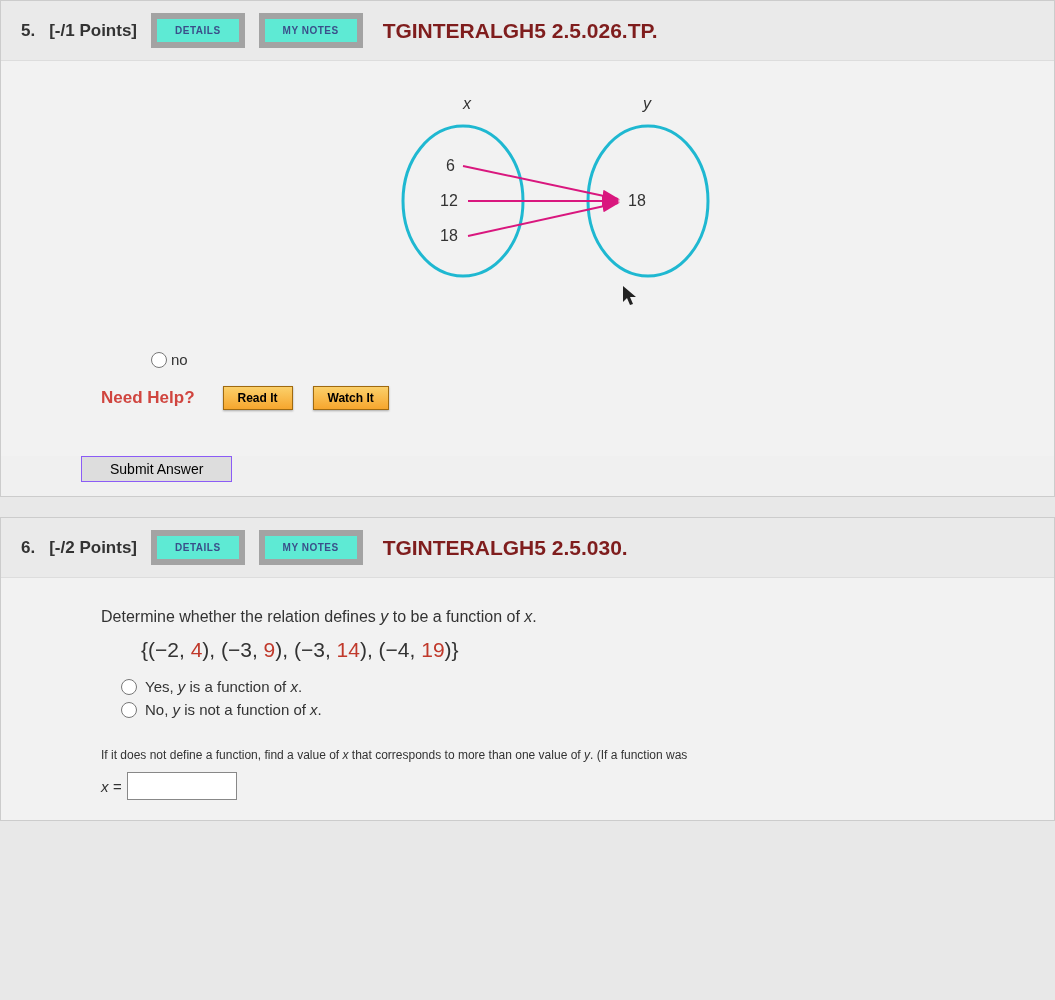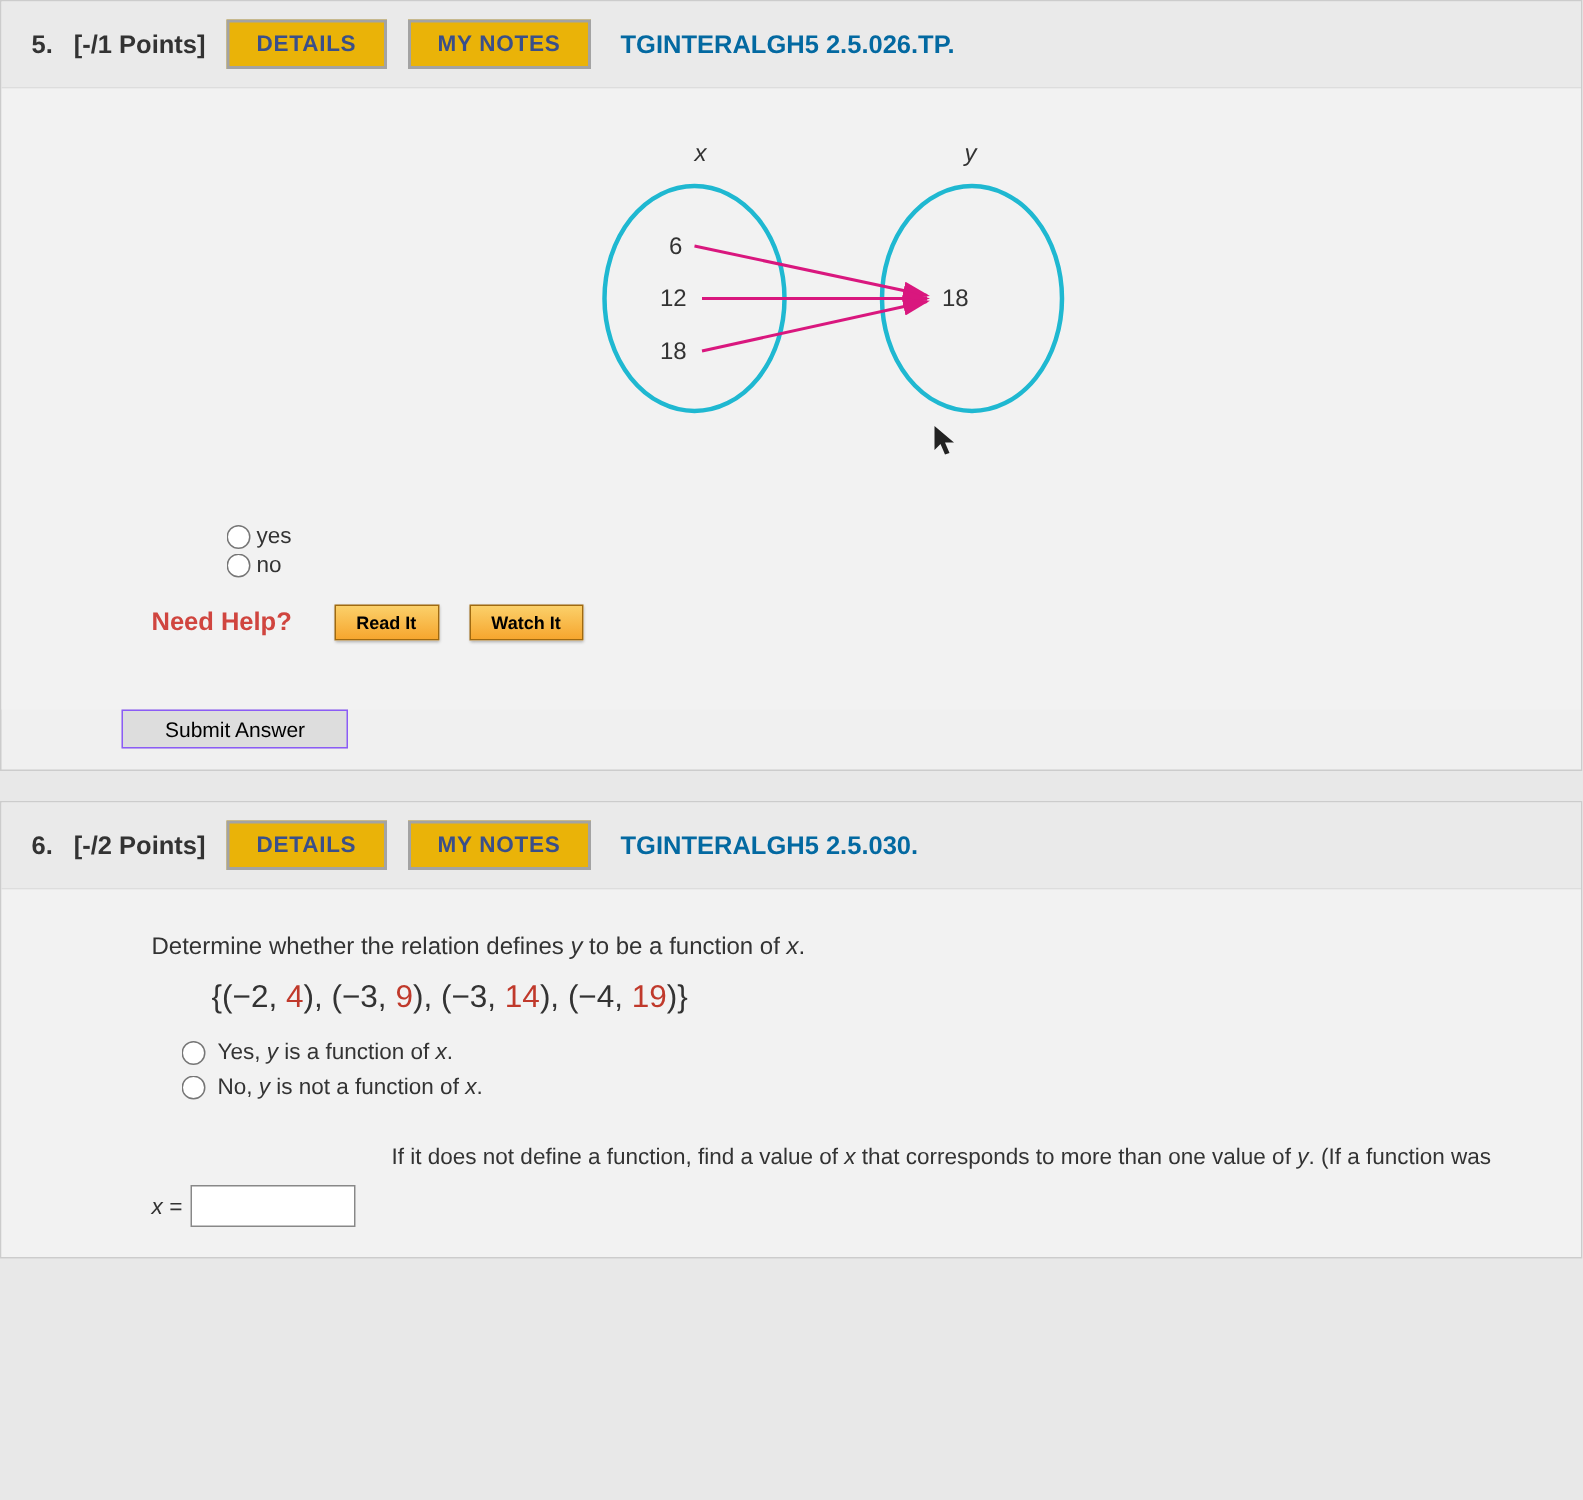--- a/index.html
+++ b/index.html
@@ -19,30 +19,30 @@
     padding: 12px 20px;
     display: flex;
     align-items: center;
     gap: 14px;
     border-bottom: 1px solid #ddd;
     background: #eaeaea;
   }
   .q-number { font-weight: bold; font-size: 17px; }
   .points { font-weight: bold; font-size: 17px; }
   .btn-outline {
-    border: 2px solid #a3a3a3;
+    border: 6px solid #a3a3a3;
     padding: 6px 18px;
-    background: #eab308;
+    background: #5eead4;
     color: #3a4f8a;
     font-weight: bold;
-    font-size: 15px;
+    font-size: 10px;
     cursor: pointer;
     letter-spacing: .5px;
   }
-  .source-id { font-weight: bold; font-size: 17px; color: #0369a1; margin-left: 6px; }
+  .source-id { font-weight: bold; font-size: 21px; color: #7f1d1d; margin-left: 6px; }
   .question-body {
     padding: 30px 60px 20px 100px;
     background: #f2f2f2;
   }
   .diagram-wrap { display:flex; justify-content:center; margin-bottom:40px; }
   .prompt { font-size: 16px; margin-bottom: 12px; }
   .options { margin-left: 50px; margin-bottom: 18px; }
   .option-row { display:flex; align-items:center; gap:4px; margin-bottom:2px; }
   .option-row input { width:16px; height:16px; }
   .need-help { color:#d0453f; font-weight:bold; font-size:17px; display:inline-block; margin-right:8px; }
@@ -69,21 +69,21 @@
   .italic { font-style:italic; }
   .q6-options { margin-left: 20px; margin-bottom: 30px; }
   .q6-options .option-row { gap:8px; margin-bottom:6px; }
   .answer-input {
     border:1px solid #888;
     height:28px; width:110px;
     background:#fff;
     vertical-align:middle;
   }
   .eq-row { display:flex; align-items:center; gap:6px; margin-top:2px; }
-  .subprompt { font-size:15px; margin-bottom:10px;text-align:right; }
+  .subprompt { font-size:12px; margin-bottom:10px; }
 </style>
 </head>
 <body>
 
 <div class="question-block">
   <div class="question-header">
     <span class="q-number">5.</span>
     <span class="points">[-/1 Points]</span>
     <button class="btn-outline">DETAILS</button>
     <button class="btn-outline">MY NOTES</button>
@@ -115,24 +115,20 @@
         <line x1="95" y1="75" x2="250" y2="108" stroke="#d9177e" stroke-width="2" marker-end="url(#ah)"></line>
         <line x1="100" y1="110" x2="250" y2="110" stroke="#d9177e" stroke-width="2" marker-end="url(#ah)"></line>
         <line x1="100" y1="145" x2="250" y2="112" stroke="#d9177e" stroke-width="2" marker-end="url(#ah)"></line>
 
         <path d="M255,195 l0,16 l4,-4 l3,7 l3,-1 l-3,-7 l6,0 Z" fill="#222"></path>
       </svg>
     </div>
 
 
     <div class="options">
-      <div class="option-row">
-        <input type="radio" name="q5" style="">
-        <span>yes</span>
-      </div>
       <div class="option-row">
         <input type="radio" name="q5" style="">
         <span>no</span>
       </div>
     </div>
 
     <div class="help-row">
       <span class="need-help">Need Help?</span>
       <button class="orange-btn">Read It</button>
       <button class="orange-btn">Watch It</button>

